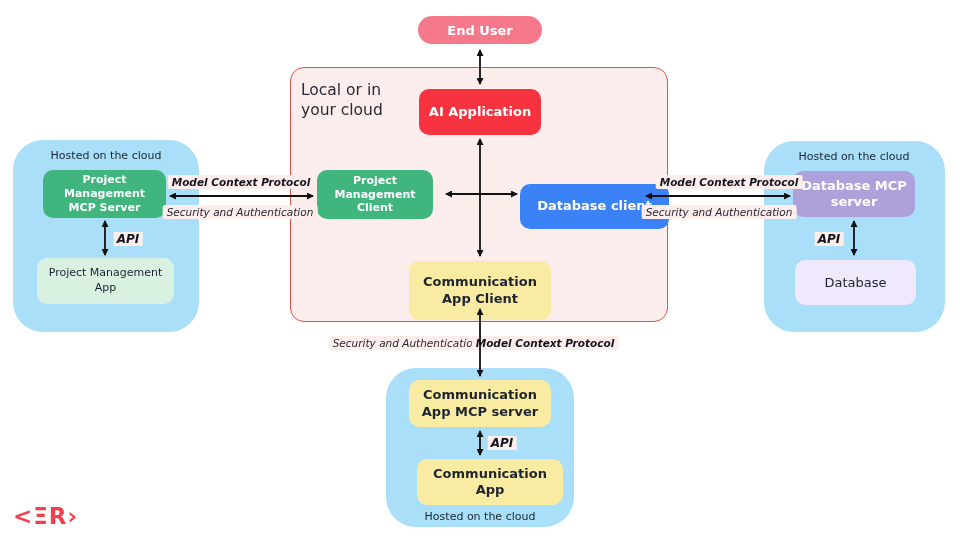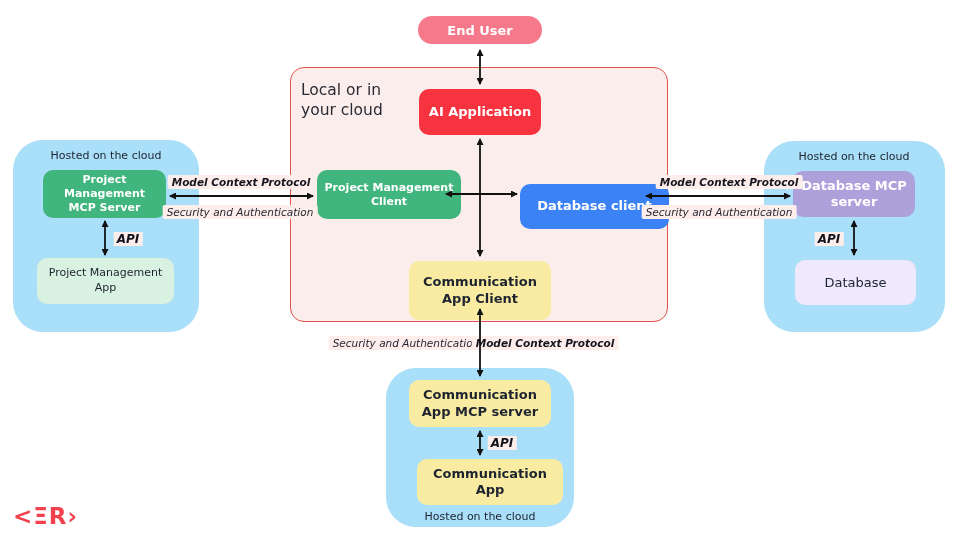--- a/index.html
+++ b/index.html
@@ -73,21 +73,21 @@
 <div class="central-box"></div>
 <div class="central-title">Local or in your cloud</div>
 
 <div class="cloud-caption" style="left:106px;top:149px;">Hosted on the cloud</div>
 <div class="cloud-caption" style="left:854px;top:150px;">Hosted on the cloud</div>
 <div class="cloud-caption" style="left:480px;top:510px;">Hosted on the cloud</div>
 
 <div class="pill">End User</div>
 
 <div class="node white-text" style="left:419px;top:89px;width:122px;height:46px;background:#f6333f;font-size:13px;">AI Application</div>
-<div class="node white-text" style="left:317px;top:170px;width:144px;height:49px;background:#41b57e;">Project Management Client</div>
+<div class="node white-text" style="left:317px;top:170px;width:116px;height:49px;background:#41b57e;">Project Management Client</div>
 <div class="node white-text" style="left:520px;top:184px;width:149px;height:45px;background:#3b82f6;font-size:13px;">Database client</div>
 <div class="node dark-text" style="left:409px;top:261px;width:142px;height:59px;background:#f9eca2;font-size:13px;">Communication App Client</div>
 
 <div class="node white-text" style="left:43px;top:170px;width:123px;height:48px;background:#41b57e;">Project Management MCP Server</div>
 <div class="soft-box" style="left:37px;top:258px;width:137px;height:46px;background:#d9f1e1;">Project Management App</div>
 
 <div class="node white-text" style="left:793px;top:171px;width:122px;height:46px;background:#ada0db;font-size:13px;">Database MCP server</div>
 <div class="soft-box" style="left:795px;top:260px;width:121px;height:45px;background:#f0e8fc;font-size:13px;">Database</div>
 
 <div class="node dark-text" style="left:409px;top:380px;width:142px;height:47px;background:#f9eca2;font-size:13px;">Communication App MCP server</div>

